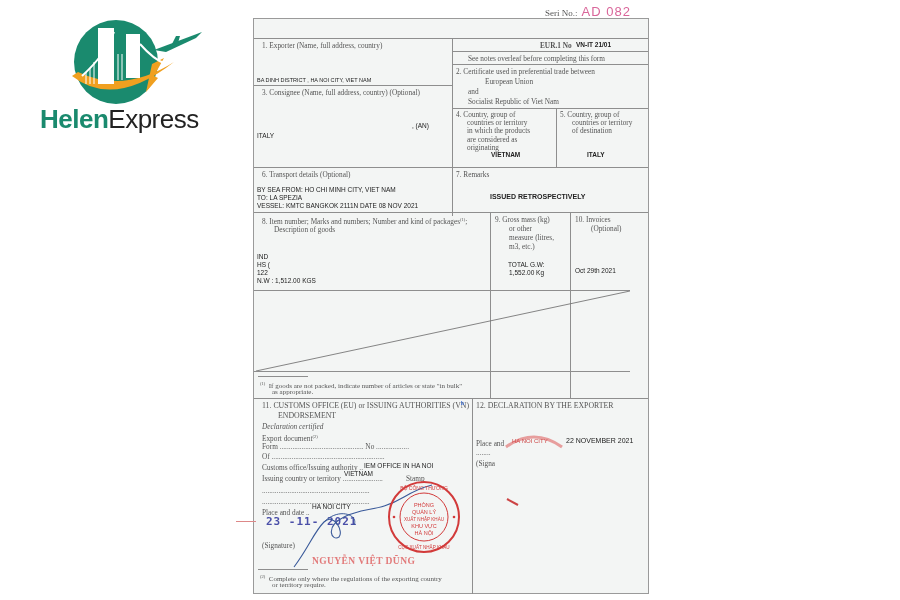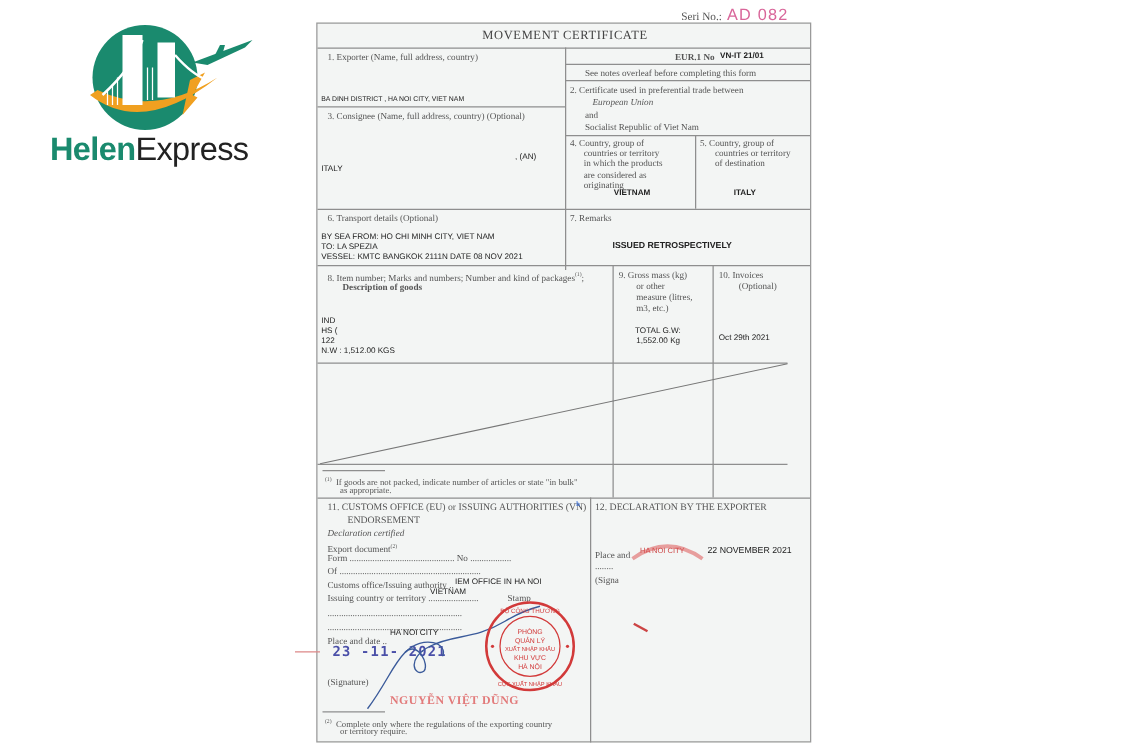--- a/index.html
+++ b/index.html
@@ -56,37 +56,36 @@
   <div class="logo-text">
     <span class="helen">Helen</span><span class="express">Express</span>
   </div>
 </div>
 
 <div class="seri">
   <span>Seri No.:</span><span class="num">AD  082</span>
 </div>
 
 <div class="paper">
-  <div class="title">MOVEMENT CERTIFICATE</div>
   <div class="hline" style="left:0;top:19px;width:394px;"></div>
 
   <div class="vline" style="left:198px;top:19px;height:178px;"></div>
 
   <div class="t" style="left:8px;top:22px;">1.   Exporter (Name, full address, country)</div>
   <div class="f" style="left:3px;top:57px;font-size:5.5px;">BA DINH DISTRICT , HA NOI CITY, VIET NAM</div>
   <div class="hline" style="left:0;top:66px;width:198px;"></div>
 
   <div class="t" style="left:286px;top:22px;font-weight:bold;">EUR.1 No</div>
   <div class="f fb" style="left:322px;top:22px;">VN-IT 21/01</div>
   <div class="hline" style="left:198px;top:32px;width:196px;"></div>
   <div class="t" style="left:214px;top:35px;">See notes overleaf before completing this form</div>
   <div class="hline" style="left:198px;top:45px;width:196px;"></div>
 
   <div class="t" style="left:202px;top:48px;">2.   Certificate used in preferential trade between</div>
-  <div class="t" style="left:220px;top:58px;font-style:italic;">European Union</div>
+  <div class="t" style="left:231px;top:58px;">European Union</div>
   <div class="t" style="left:214px;top:68px;">and</div>
   <div class="t" style="left:214px;top:78px;">Socialist Republic of Viet Nam</div>
   <div class="hline" style="left:198px;top:89px;width:196px;"></div>
 
   <div class="t" style="left:8px;top:69px;">3.   Consignee (Name, full address, country) (Optional)</div>
   <div class="f" style="left:158px;top:103px;">, (AN)</div>
   <div class="f" style="left:3px;top:113px;">ITALY</div>
 
   <div class="vline" style="left:302px;top:89px;height:59px;"></div>
   <div class="t" style="left:202px;top:92px;line-height:8.2px;">
@@ -115,21 +114,21 @@
   <div class="f fb" style="left:236px;top:174px;font-size:7px;">ISSUED RETROSPECTIVELY</div>
 
   <div class="hline" style="left:0;top:193px;width:394px;"></div>
 
   <div class="vline" style="left:236px;top:193px;height:186px;"></div>
   <div class="vline" style="left:316px;top:193px;height:186px;"></div>
 
   <div class="t" style="left:8px;top:196px;">
     <span>8.   Item number; Marks and numbers; Number and kind of packages</span><sup style="font-size:4.5px">(1)</sup>;
   </div>
-  <div class="t" style="left:20px;top:206px;font-weight:bold;">Description of goods</div>
+  <div class="t" style="left:20px;top:206px;">Description of goods</div>
   <div class="f" style="left:3px;top:234px;">IND</div>
   <div class="f" style="left:3px;top:242px;">HS (</div>
   <div class="f" style="left:3px;top:250px;">122</div>
   <div class="f" style="left:3px;top:258px;">N.W : 1,512.00 KGS</div>
 
   <div class="t" style="left:241px;top:196px;line-height:9px;">
     <div>9.   Gross mass (kg)</div>
     <div style="padding-left:14px">or other</div>
     <div style="padding-left:14px">measure (litres,</div>
     <div style="padding-left:14px">m3, etc.)</div>

